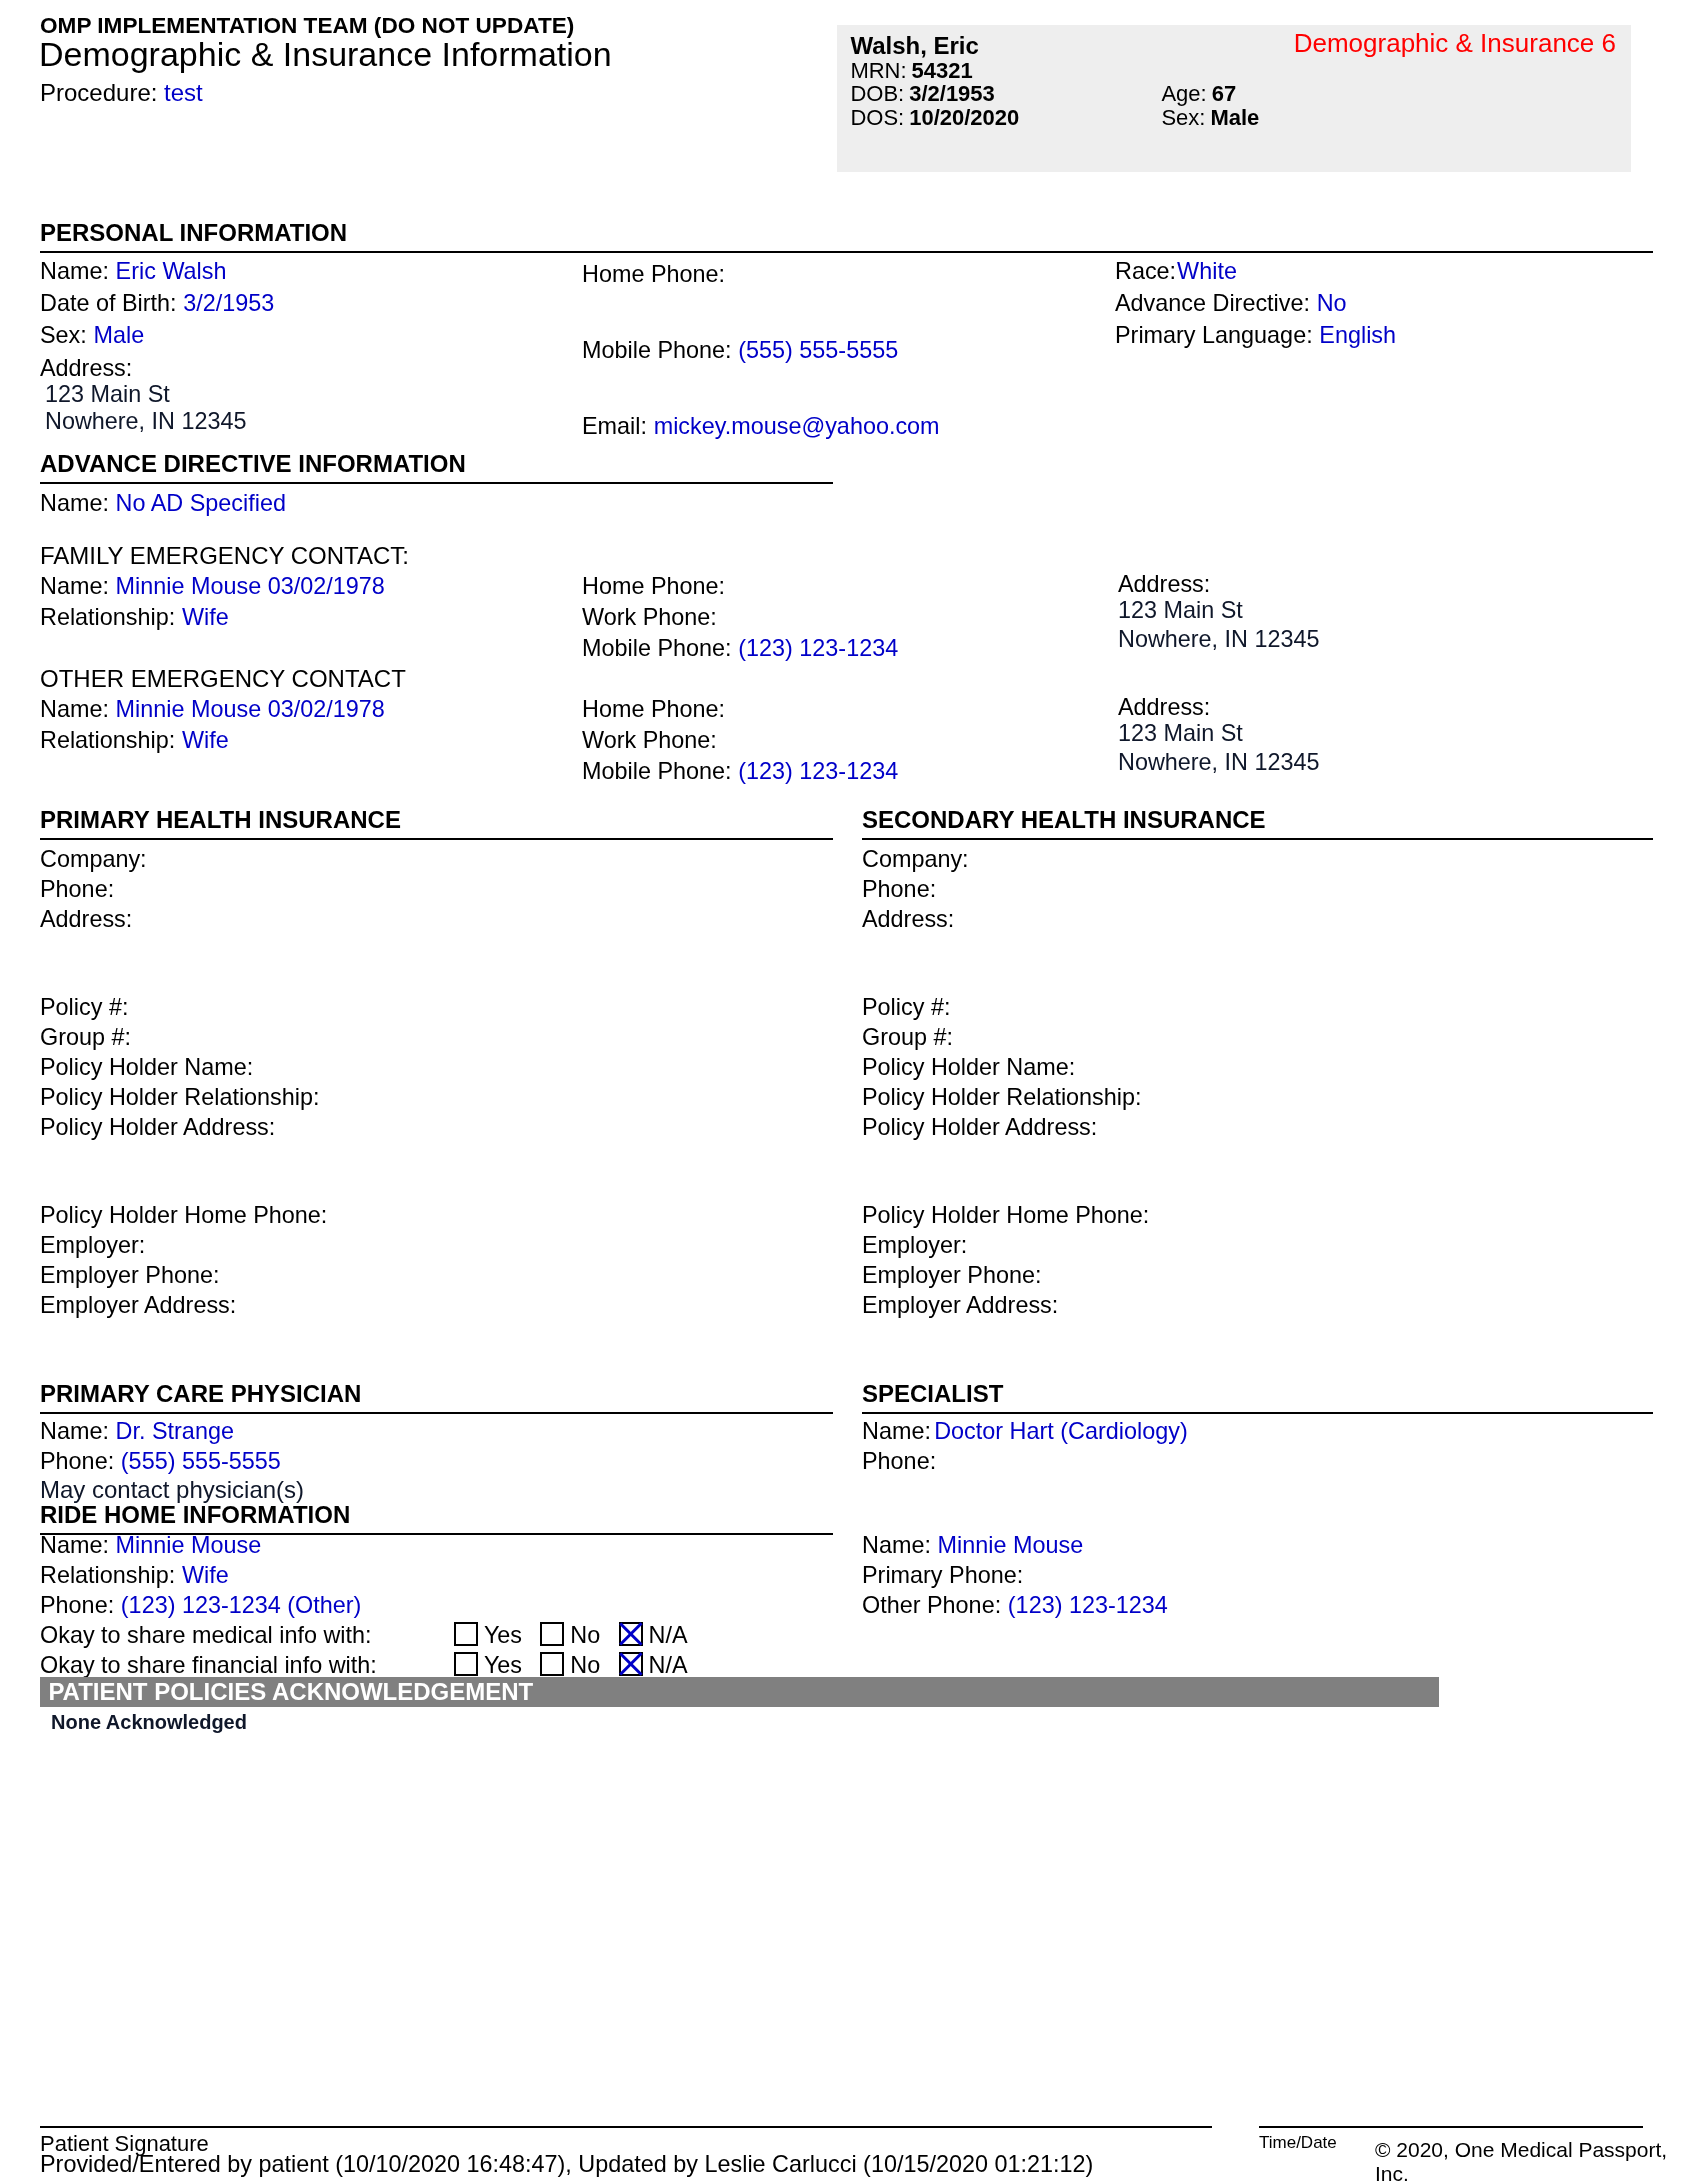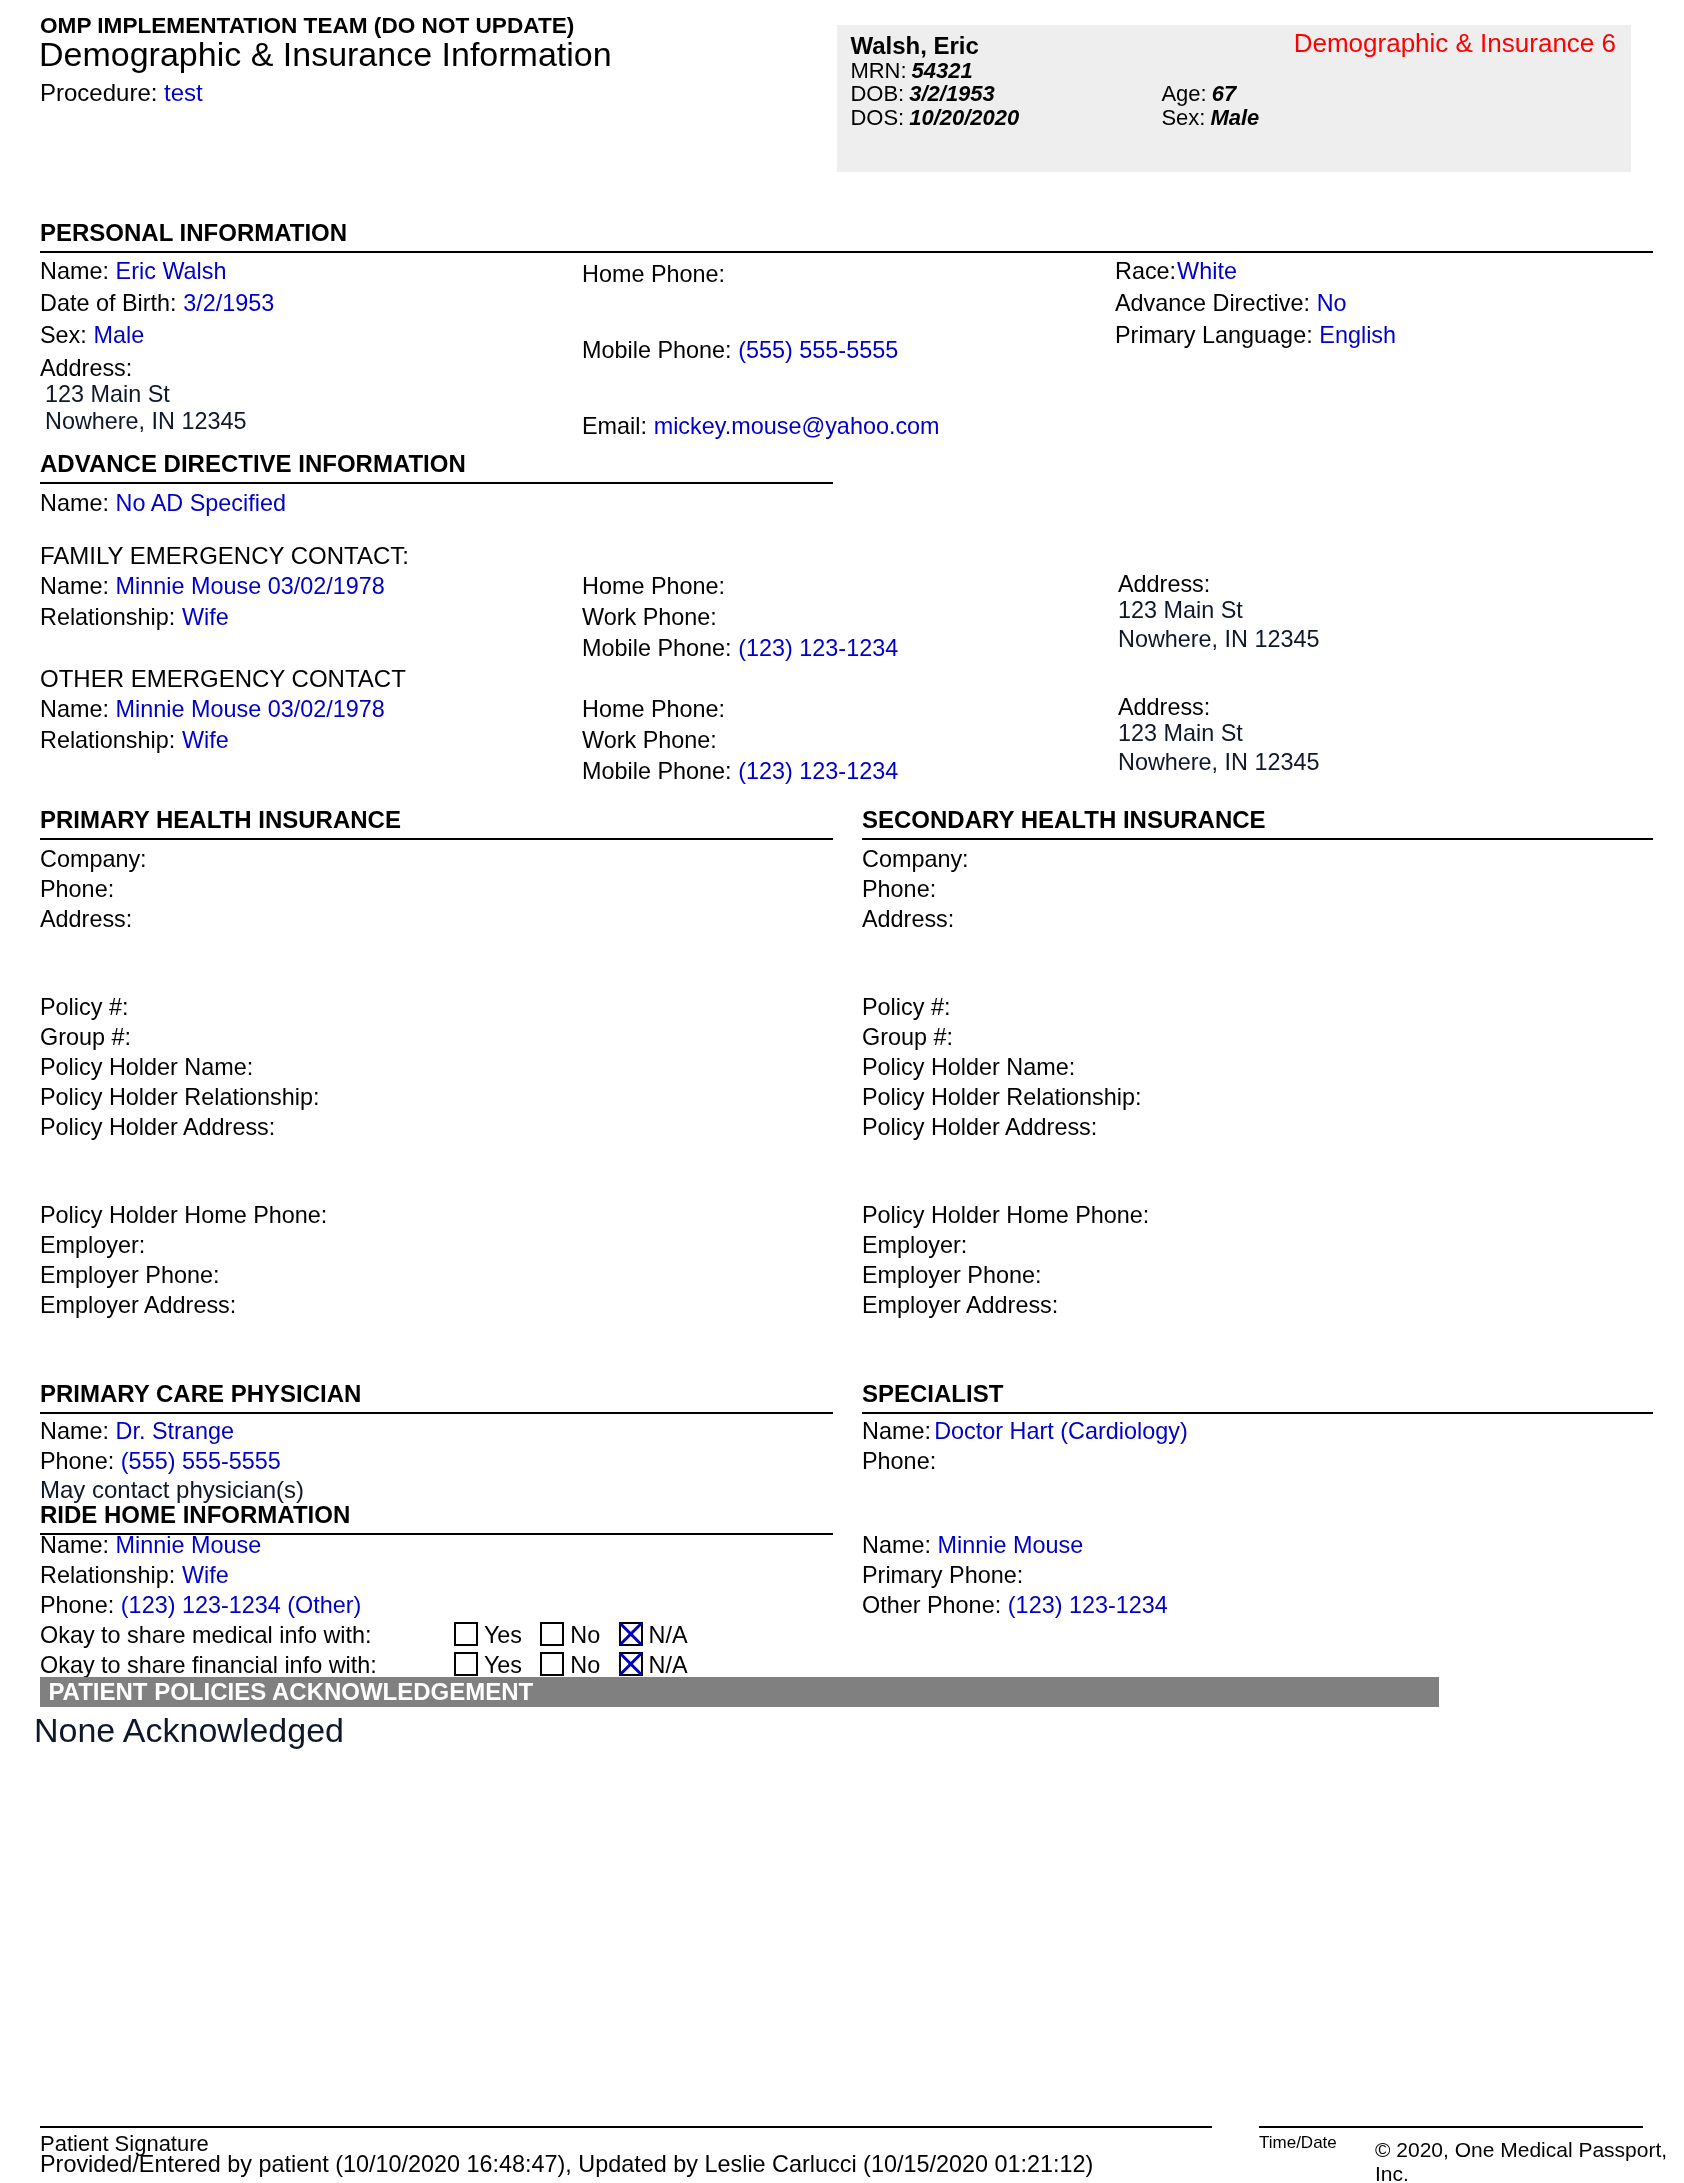--- a/index.html
+++ b/index.html
@@ -11,21 +11,21 @@
   .blue{color:#0f172a;}
   .sech{position:absolute;font-weight:bold;font-size:24px;border-bottom:2.5px solid #000;padding-bottom:4px;}
   .subhead{font-size:24px;}
   .row{white-space:nowrap;}
   .lh36{line-height:30px;}
   .lh37{line-height:31px;}
   .lh38{line-height:32px;}
   .pbox{position:absolute;left:837px;top:25px;width:794px;height:147px;background:#EEEEEE;box-sizing:border-box;padding:6.7px 13.4px;font-size:22px;}
   .pbox .prow{line-height:23.4px;white-space:nowrap;}
   .pbox .plbl{font-weight:normal;}
-  .pbox .pval{font-weight:bold;margin-left:5px;font-style:italic;}
+  .pbox .pval{font-weight:bold;margin-left:5px;}
   .pcol2{position:absolute;left:311px;top:0;}
   .redtag{position:absolute;right:15px;top:3.3px;color:#FF0000;font-size:26px;white-space:nowrap;}
   .cb{position:relative;display:inline-block;width:20px;height:20px;border:2.5px solid #000;
       vertical-align:-3.3px;margin-right:5.9px;}
   .cb.checked::before,.cb.checked::after{content:"";position:absolute;left:50%;top:50%;
       width:3.3px;height:30px;background:#0000C8;transform:translate(-50%,-50%) rotate(45deg);}
   .cb.checked::after{transform:translate(-50%,-50%) rotate(-45deg);}
   .cbgap{margin-right:18.4px;}
   .bar{position:absolute;left:40px;top:1677px;width:1399px;height:30px;background:#808080;
        color:#fff;font-weight:bold;font-size:24px;line-height:30px;padding-left:8.4px;box-sizing:border-box;}
@@ -182,21 +182,21 @@
     </div>
   </div>
 
   <div class="abs lh36" style="left:862px;top:1530px;">
     <div class="row"><span>Name:</span><span class="val">Minnie Mouse</span></div>
     <div class="row">Primary Phone:</div>
     <div class="row"><span>Other Phone:</span><span class="val">(123) 123-1234</span></div>
   </div>
 
   <div class="bar">PATIENT POLICIES ACKNOWLEDGEMENT</div>
-  <div class="abs blue" style="left:34px;top:1711px;font-size:34px;">None Acknowledged</div>
+  <div class="abs blue" style="left:51px;top:1711px;font-size:20px;font-weight:bold;">None Acknowledged</div>
 
   <div class="sigline" style="left:40px;top:2126px;width:1172px;"></div>
   <div class="sigline" style="left:1259px;top:2126px;width:384px;"></div>
   <div class="abs" style="left:40px;top:2131px;font-size:22px;">Patient Signature</div>
   <div class="abs" style="left:40px;top:2151px;font-size:23.4px;">Provided/Entered by patient (10/10/2020 16:48:47), Updated by Leslie Carlucci (10/15/2020 01:21:12)</div>
   <div class="abs" style="left:1259px;top:2133px;font-size:17px;">Time/Date</div>
   <div class="abs" style="left:1375px;top:2138px;font-size:21px;">© 2020, One Medical Passport, Inc.</div>
 
 </div>
 

